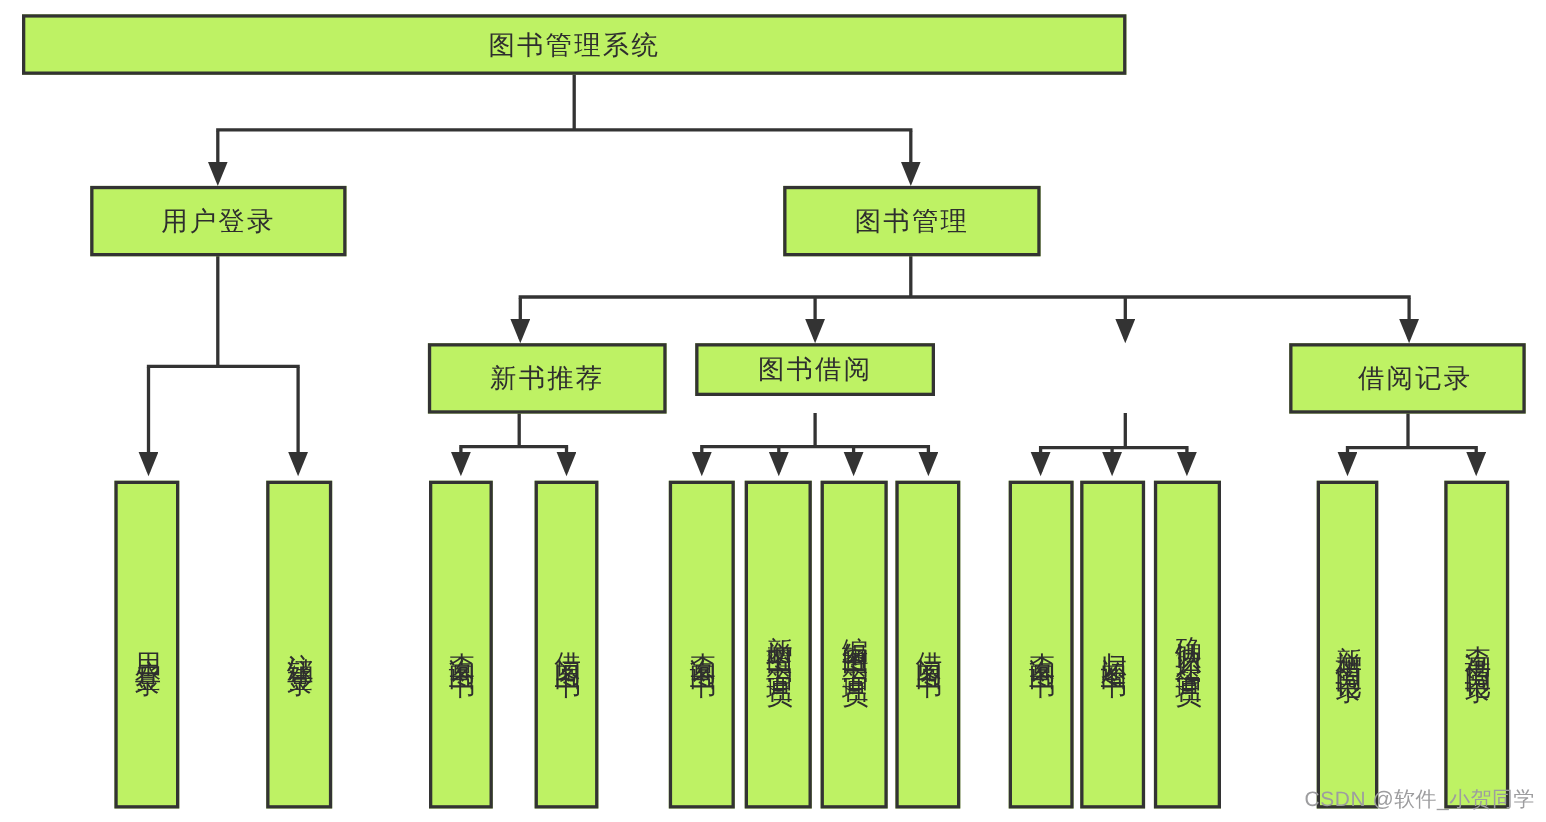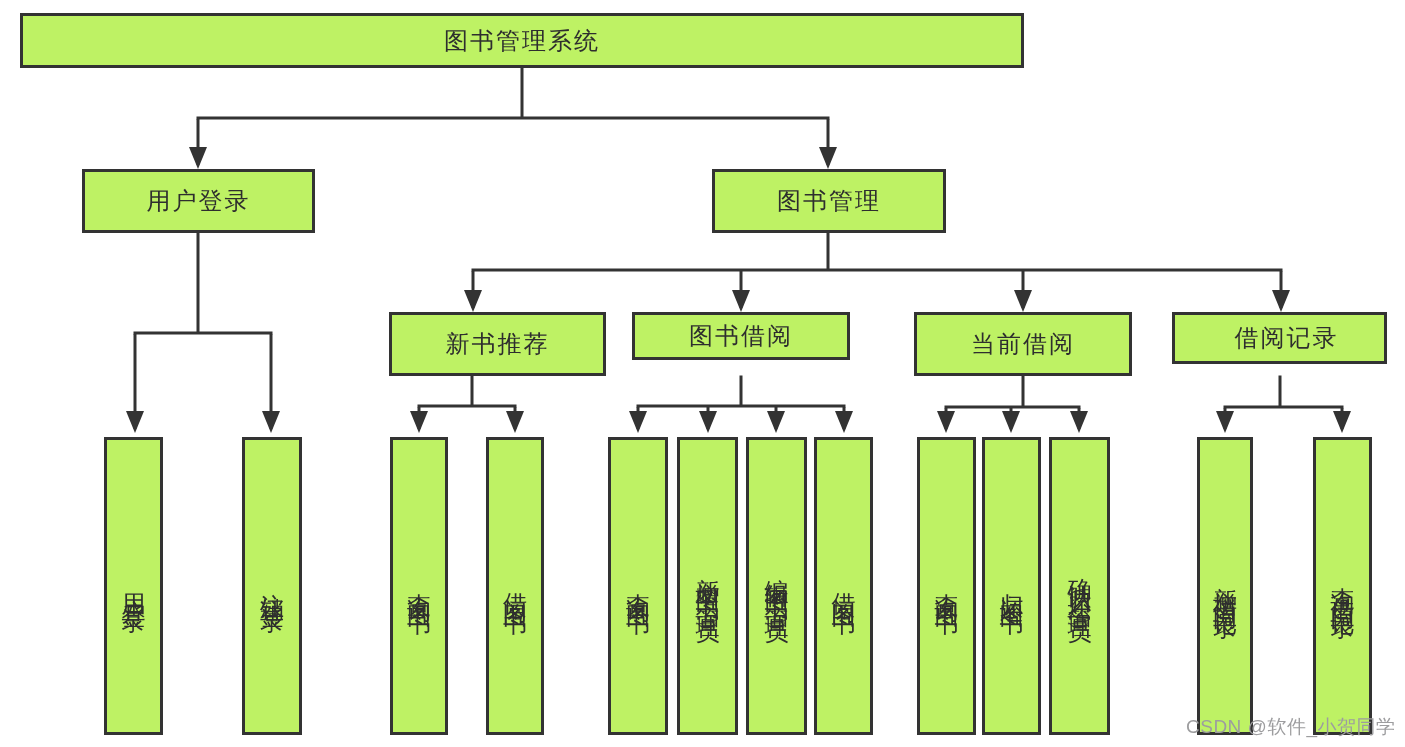--- a/index.html
+++ b/index.html
@@ -98,24 +98,21 @@
   <div class="node" style="left:712px;top:169px;width:234px;height:64px;">
     <span class="h-label">图书管理</span>
   </div>
 
   <div class="node" style="left:363px;top:312px;width:217px;height:64px;margin-left:26px;">
     <span class="h-label">新书推荐</span>
   </div>
   <div class="node" style="left:632px;top:312px;width:218px;height:48px;">
     <span class="h-label">图书借阅</span>
   </div>
-  <div class="node" style="left:914px;top:312px;width:218px;height:64px;">
-    <span class="h-label">当前借阅</span>
-  </div>
-  <div class="node" style="left:1172px;top:312px;width:215px;height:52px;padding-left:14px;">
+  <div class="node" style="left:1172px;top:312px;width:215px;height:64px;padding-left:14px;">
     <span class="h-label">借阅记录</span>
   </div>
 
   <div class="node" style="left:104px;top:437px;width:59px;height:298px;">
     <span class="v-label">用户登录</span>
   </div>
   <div class="node" style="left:242px;top:437px;width:60px;height:298px;">
     <span class="v-label">注销登录</span>
   </div>
 

